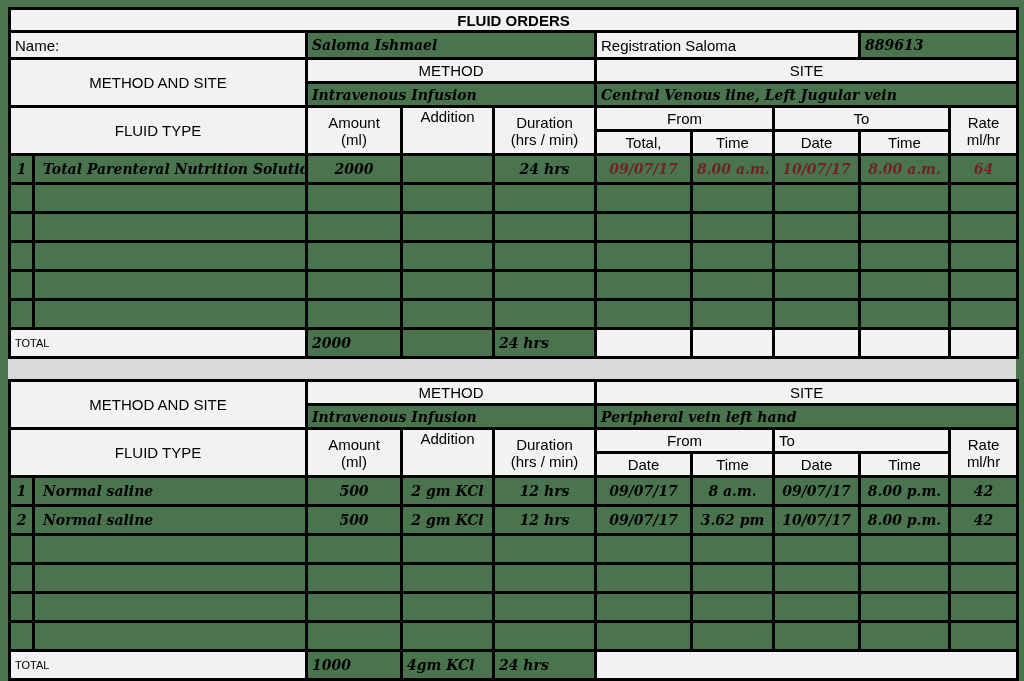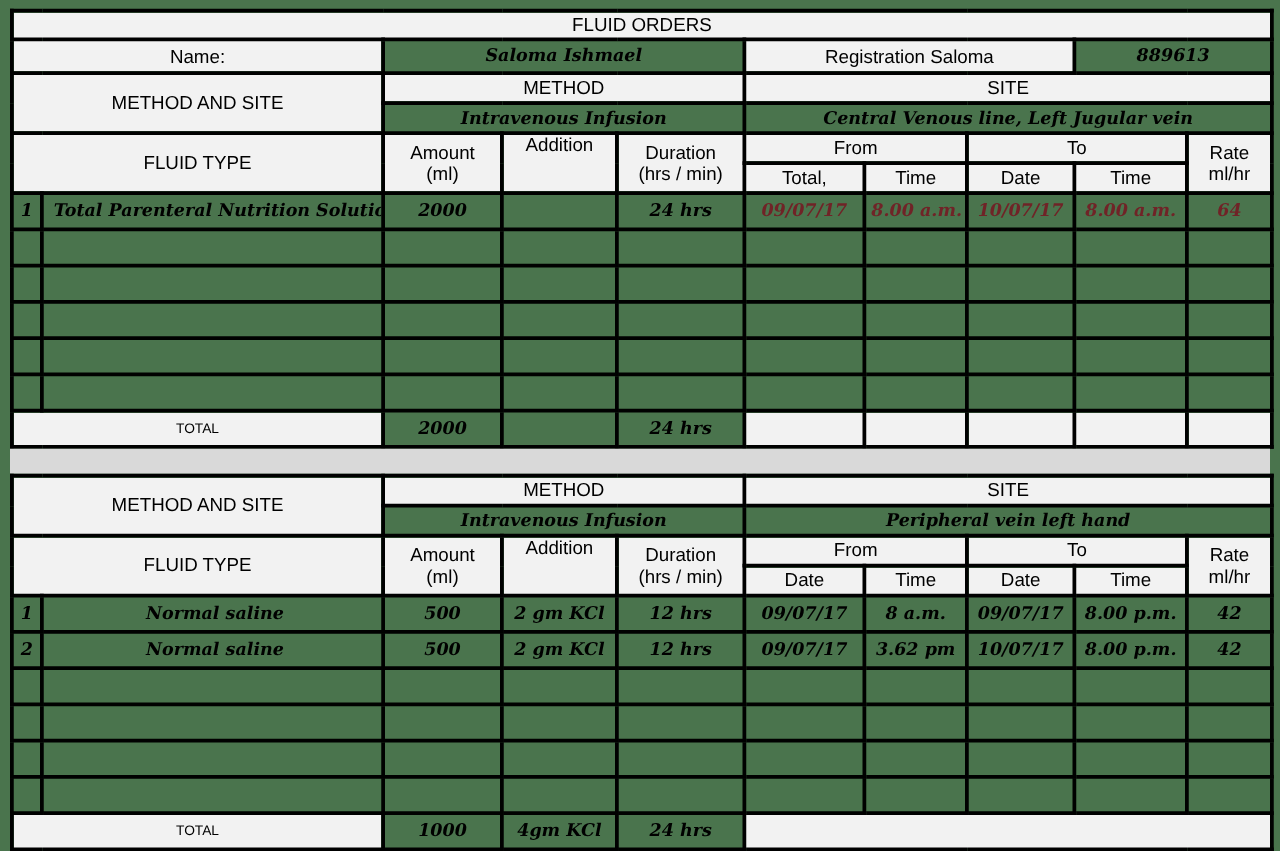--- a/index.html
+++ b/index.html
@@ -24,24 +24,24 @@
   }
   
   col.c-num{width:24px}  col.c-fluid{width:273px}
   col.c-amt{width:95px}  col.c-add{width:92px}  col.c-dur{width:102px}
   col.c-fd{width:96px}   col.c-ft{width:82px}
   col.c-td{width:86px}   col.c-tt{width:90px}   col.c-rate{width:68px}
 
   .w{background:#f2f2f2}          
   .g{background:#4a744d}          
   .ctr{text-align:center}
-  .rt{text-align:center}
-  .lf{text-align:center}
+  .rt{text-align:left}
+  .lf{text-align:left}
   .top{vertical-align:top}
-  .bold{font-weight:normal}
+  .bold{font-weight:bold}
   .scr{                            
     font-family:"DejaVu Serif",serif;
     font-style:italic;font-weight:bold;font-size:14px;
   }
   .title-row td{height:20px}
   .name-row td{height:24px}
   .hdr-small td{height:21px}
   .data-row td{height:26px}
   tr.ink-red .hw-dt{color:#702327} 
   .sep{

